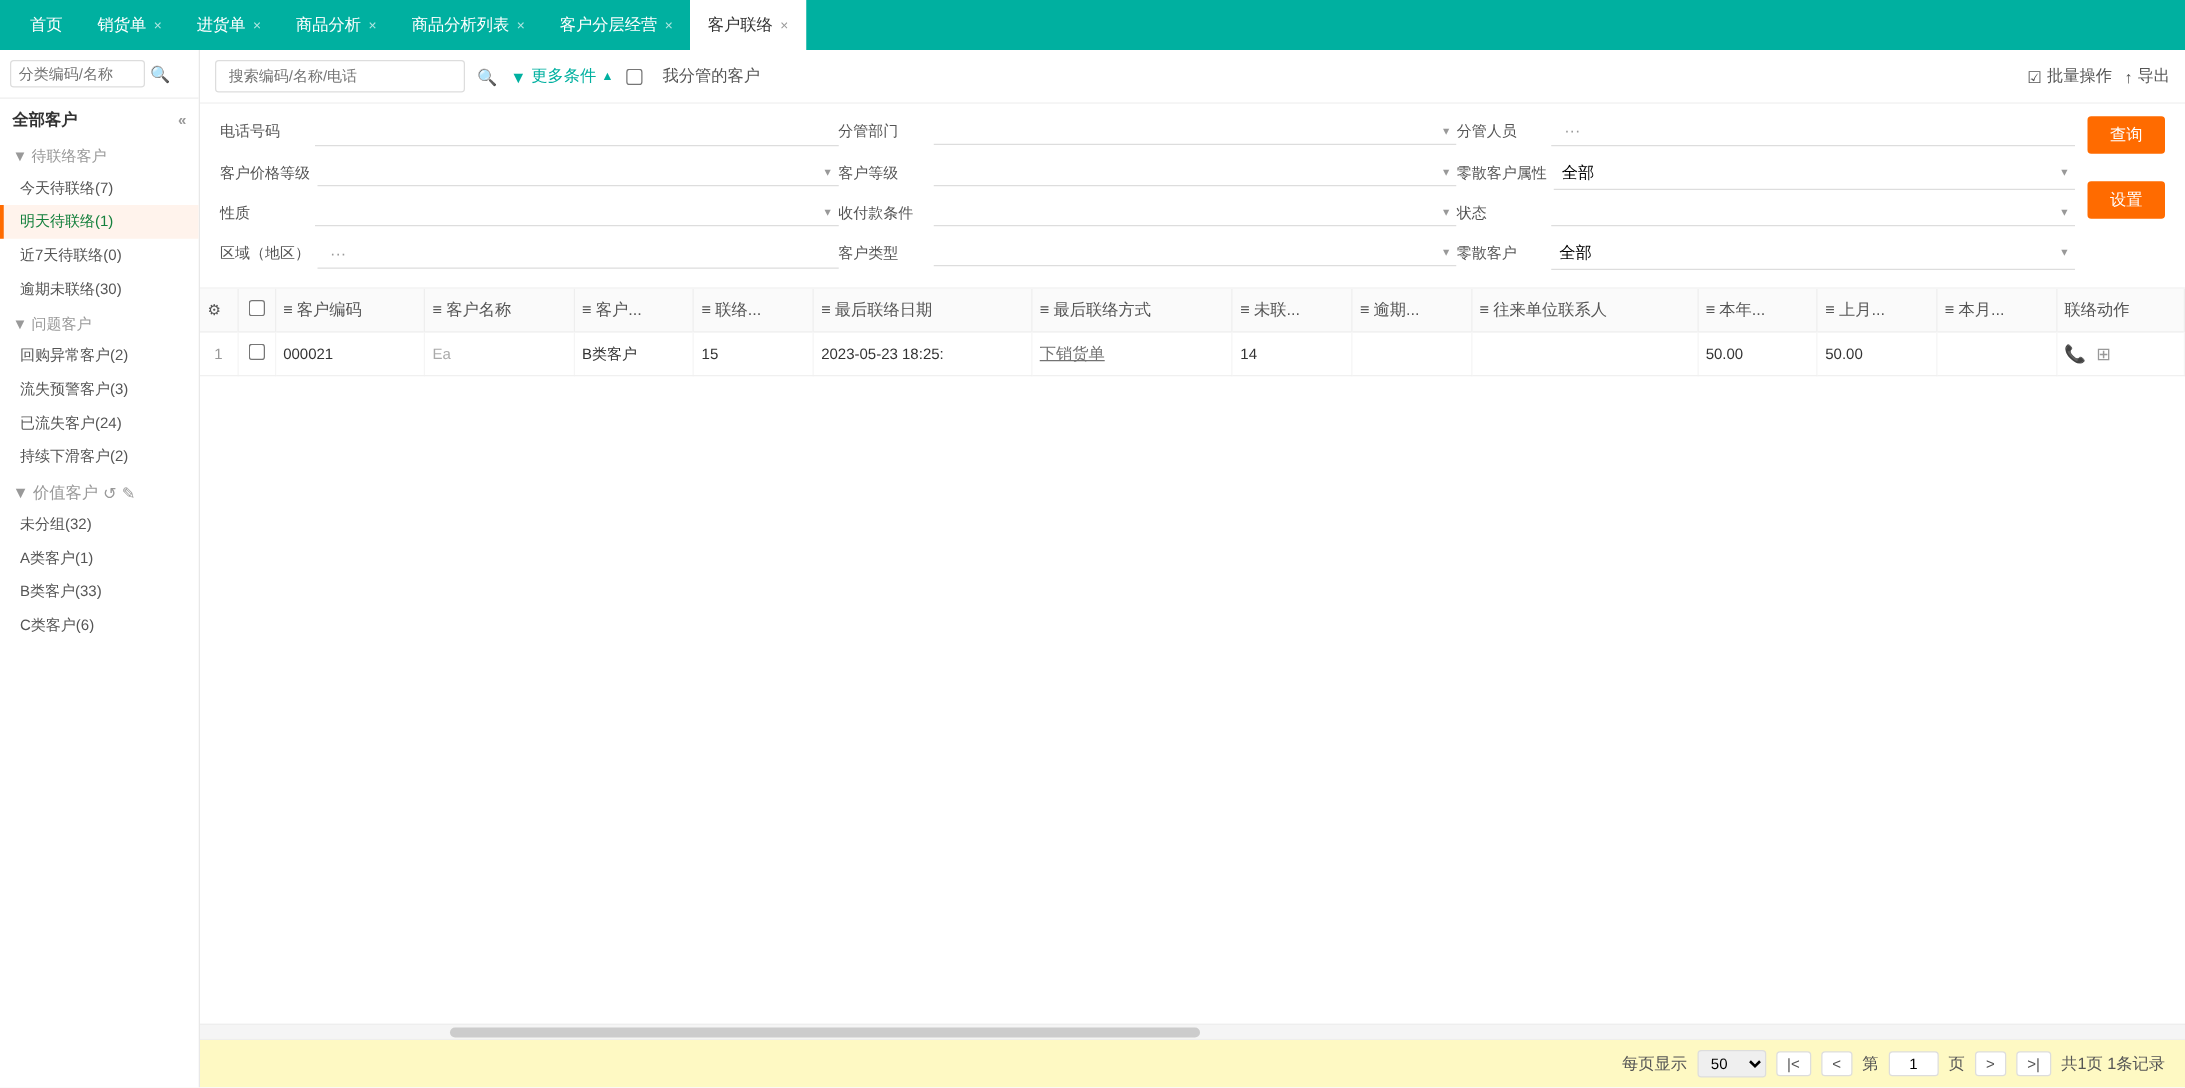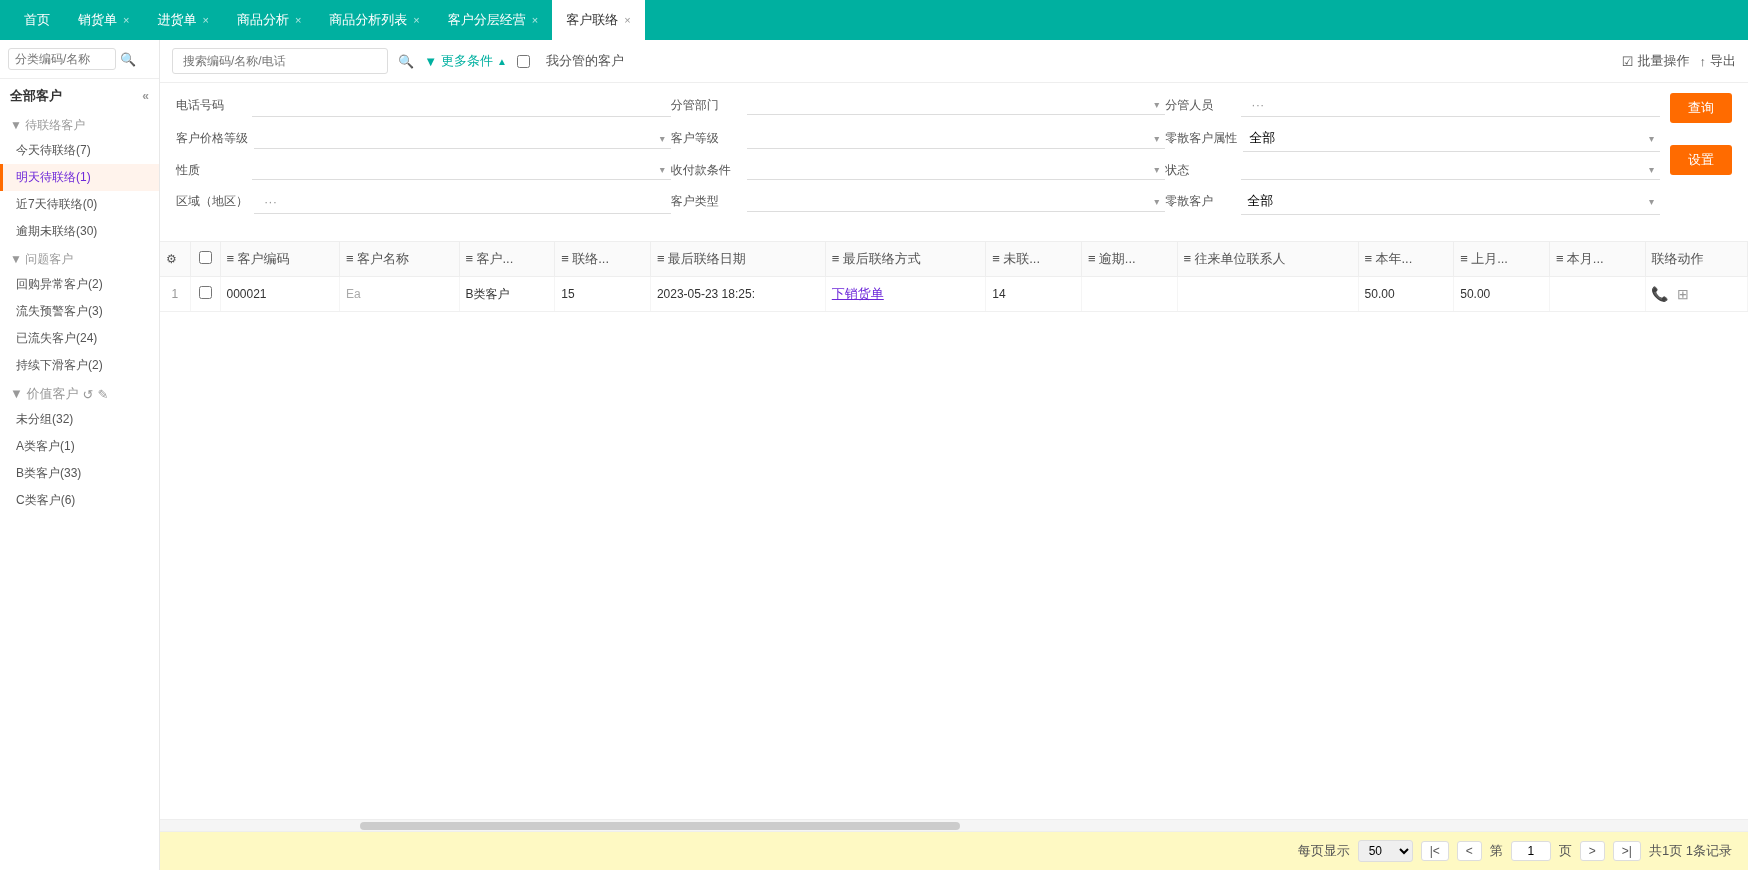--- a/index.html
+++ b/index.html
@@ -71,21 +71,21 @@
       padding: 6px 10px 3px;
       color: #999;
       font-size: 12px;
     }
     .sidebar-item {
       padding: 5px 10px 5px 16px;
       color: #555;
       cursor: pointer;
       font-size: 12px;
     }
-    .sidebar-item.active { background: #fff3ec; color: #6d28d9; border-left: 3px solid #ff6b00; padding-left: 13px; }
+    .sidebar-item.active { background: #fff3ec; color: #15803d; border-left: 3px solid #ff6b00; padding-left: 13px; }
 
     
     .content-area {
       flex: 1;
       display: flex;
       flex-direction: column;
       overflow: hidden;
     }
 
     
@@ -94,21 +94,21 @@
       padding: 8px 12px;
       display: flex;
       align-items: center;
       gap: 10px;
       border-bottom: 1px solid #eee;
     }
     .filter-search-input {
       border: 1px solid #ddd;
       border-radius: 3px;
       padding: 5px 10px;
-      width: 216px;
+      width: 200px;
       font-size: 12px;
       outline: none;
     }
     .filter-btn {
       display: flex;
       align-items: center;
       gap: 4px;
       color: #00b0a0;
       cursor: pointer;
       font-size: 12px;
@@ -140,21 +140,21 @@
       background: #fff;
       border-bottom: 1px solid #eee;
       padding: 10px 16px;
     }
     .filter-row {
       display: flex;
       align-items: center;
       gap: 0;
       margin-bottom: 8px;
     }
-    .filter-row:last-child { margin-bottom: 16px; }
+    .filter-row:last-child { margin-bottom: 4px; }
     .filter-field {
       display: flex;
       align-items: center;
       flex: 1;
       gap: 6px;
     }
     .filter-label {
       color: #555;
       white-space: nowrap;
       font-size: 12px;
@@ -233,21 +233,21 @@
       white-space: nowrap;
     }
     td {
       padding: 8px 6px;
       border-bottom: 1px solid #f0f0f0;
       border-right: 1px solid #f5f5f5;
       font-size: 12px;
       color: #333;
       white-space: nowrap;
     }
-    .link-text { color: #6d28d9; cursor: pointer; text-decoration: underline; }
+    .link-text { color: #737373; cursor: pointer; text-decoration: underline; }
     .action-icons { display: flex; gap: 8px; align-items: center; }
     .action-icon { color: #999; cursor: pointer; font-size: 14px; }
 
     
     .pagination-bar {
       background: #fef9c3;
       border-top: 1px solid #eee;
       padding: 8px 16px;
       display: flex;
       align-items: center;

